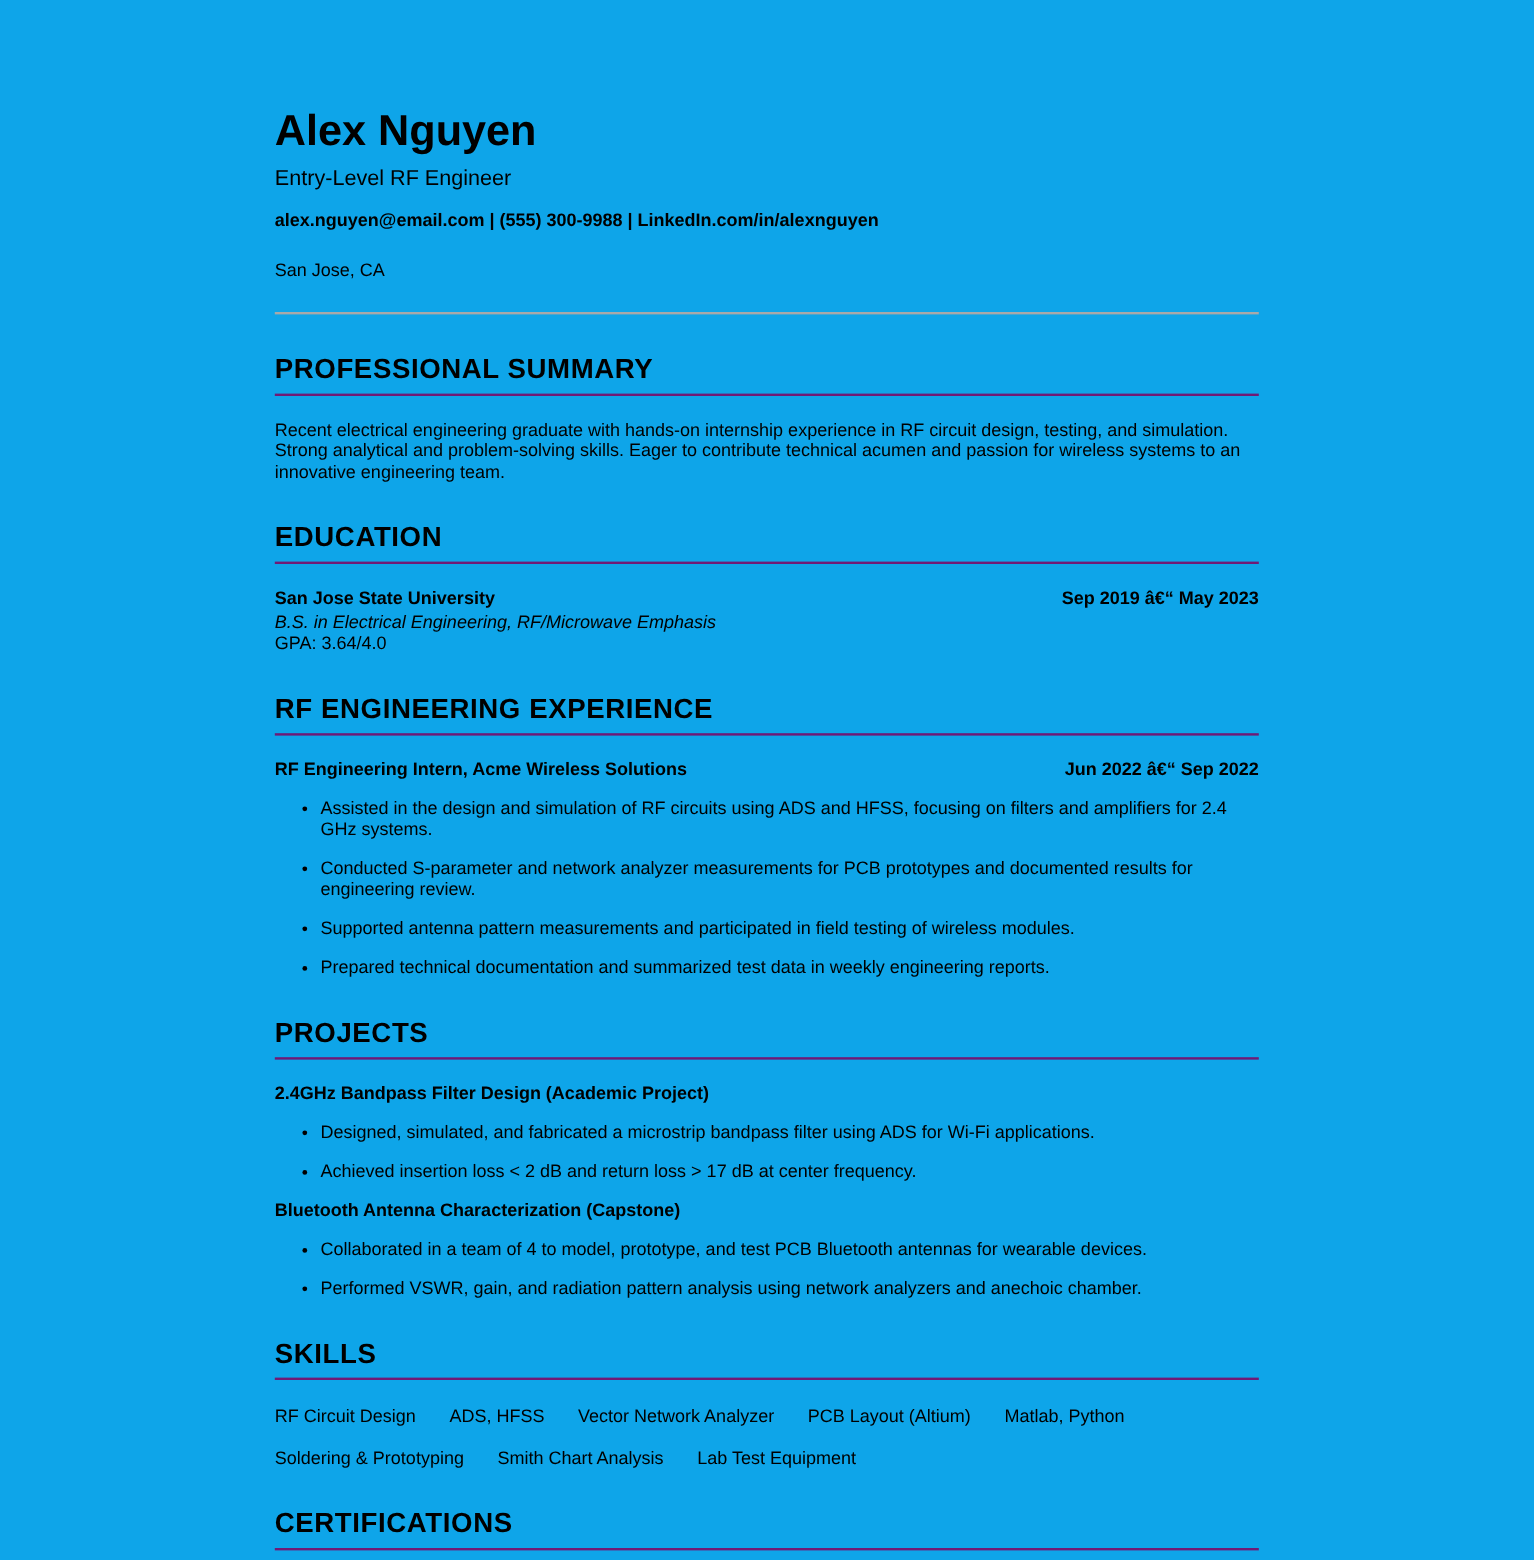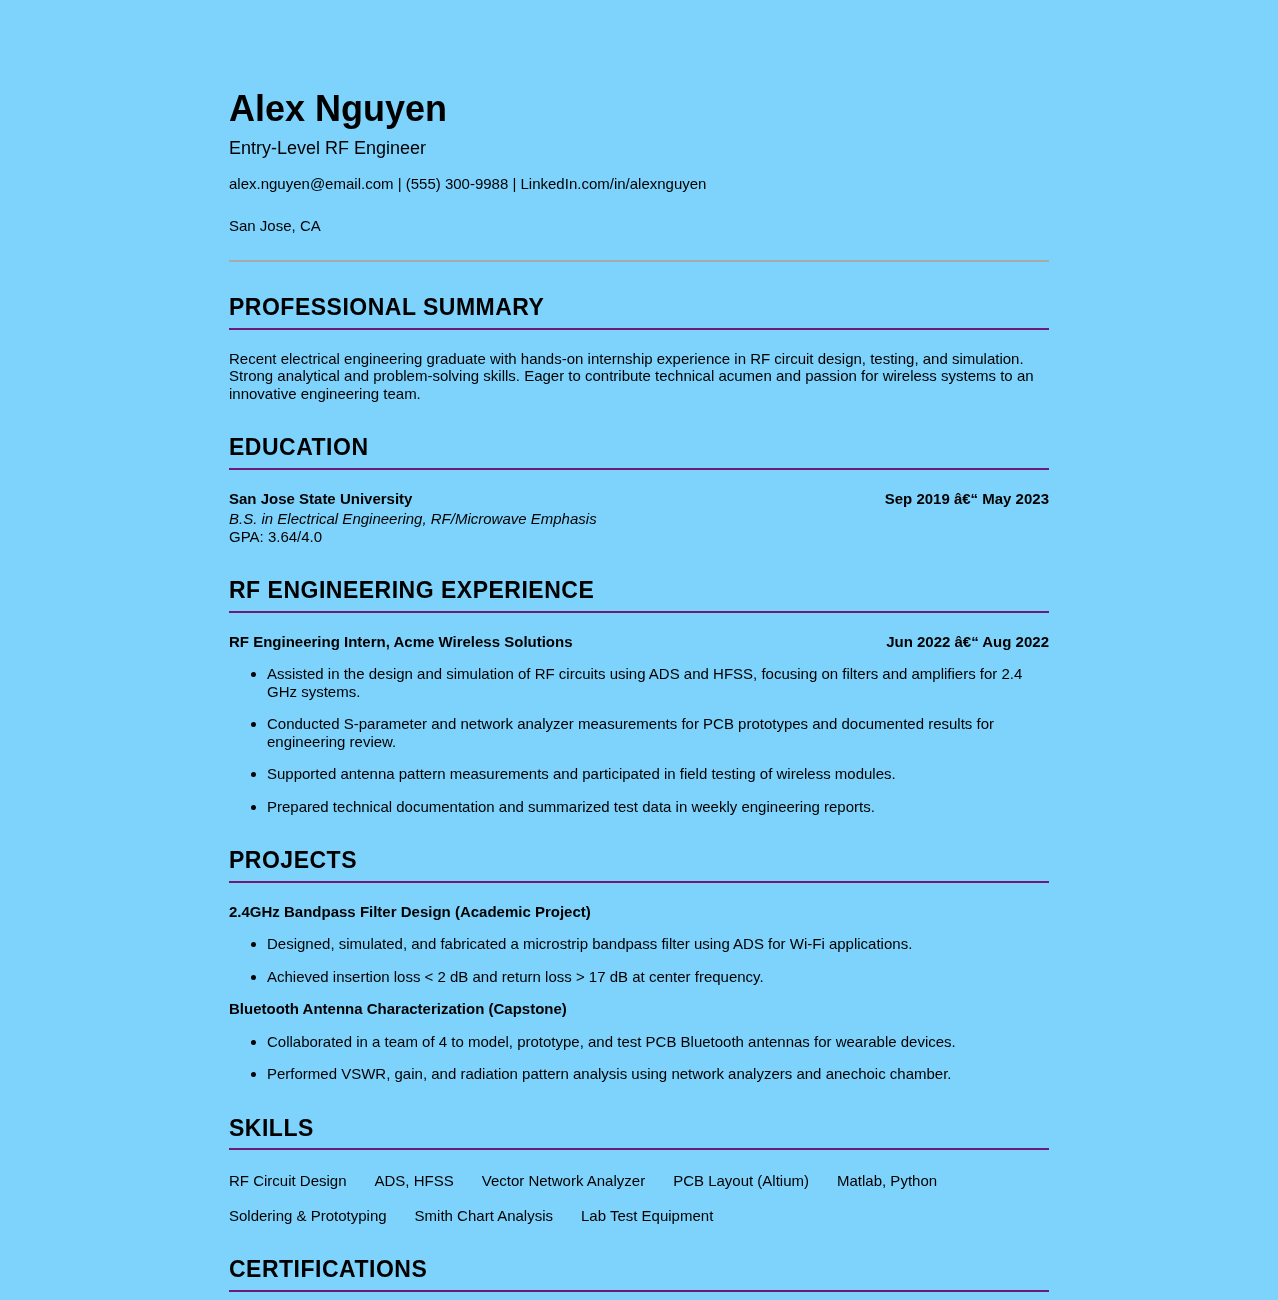--- a/index.html
+++ b/index.html
@@ -6,21 +6,21 @@
   html, body {
     margin: 0;
     padding: 0;
     background: #ffffff;
     color: #000000;
     font-family: "Liberation Sans", sans-serif;
   }
   .page {
     width: 1278px;
     height: 1300px;
-    background: #7dd3fc;
+    background: #0ea5e9;
     overflow: hidden;
   }
   .content {
     width: 820px;
     margin-left: 229px;
     padding-top: 88px;
   }
 
   
   .name {
@@ -31,20 +31,21 @@
   }
   .subtitle {
     font-size: 18px;
     margin-top: 9px;
     line-height: 1.2;
   }
   .contact-line {
     font-size: 15px;
     margin-top: 15px;
     line-height: 1.15;
+    font-weight: bold;
   }
   .location-line {
     font-size: 15px;
     margin-top: 25px;
     line-height: 1.15;
   }
   .header-divider {
     border: none;
     border-top: 2px solid #a9a9a9;
     margin: 26px 0 0 0;
@@ -145,21 +146,21 @@
         <div class="degree-line">B.S. in Electrical Engineering, RF/Microwave Emphasis</div>
         <div class="gpa-line">GPA: 3.64/4.0</div>
       </div>
     </div>
 
     <div>
       <div class="section-heading">RF ENGINEERING EXPERIENCE</div>
       <div class="section-body">
         <div class="entry-header">
           <span class="entry-title">RF Engineering Intern, Acme Wireless Solutions</span>
-          <span class="entry-dates">Jun 2022 â€“ Aug 2022</span>
+          <span class="entry-dates">Jun 2022 â€“ Sep 2022</span>
         </div>
         <ul class="bullets">
           <li>Assisted in the design and simulation of RF circuits using ADS and HFSS, focusing on filters and amplifiers for 2.4 GHz systems.</li>
           <li>Conducted S-parameter and network analyzer measurements for PCB prototypes and documented results for engineering review.</li>
           <li>Supported antenna pattern measurements and participated in field testing of wireless modules.</li>
           <li>Prepared technical documentation and summarized test data in weekly engineering reports.</li>
         </ul>
       </div>
     </div>
 

